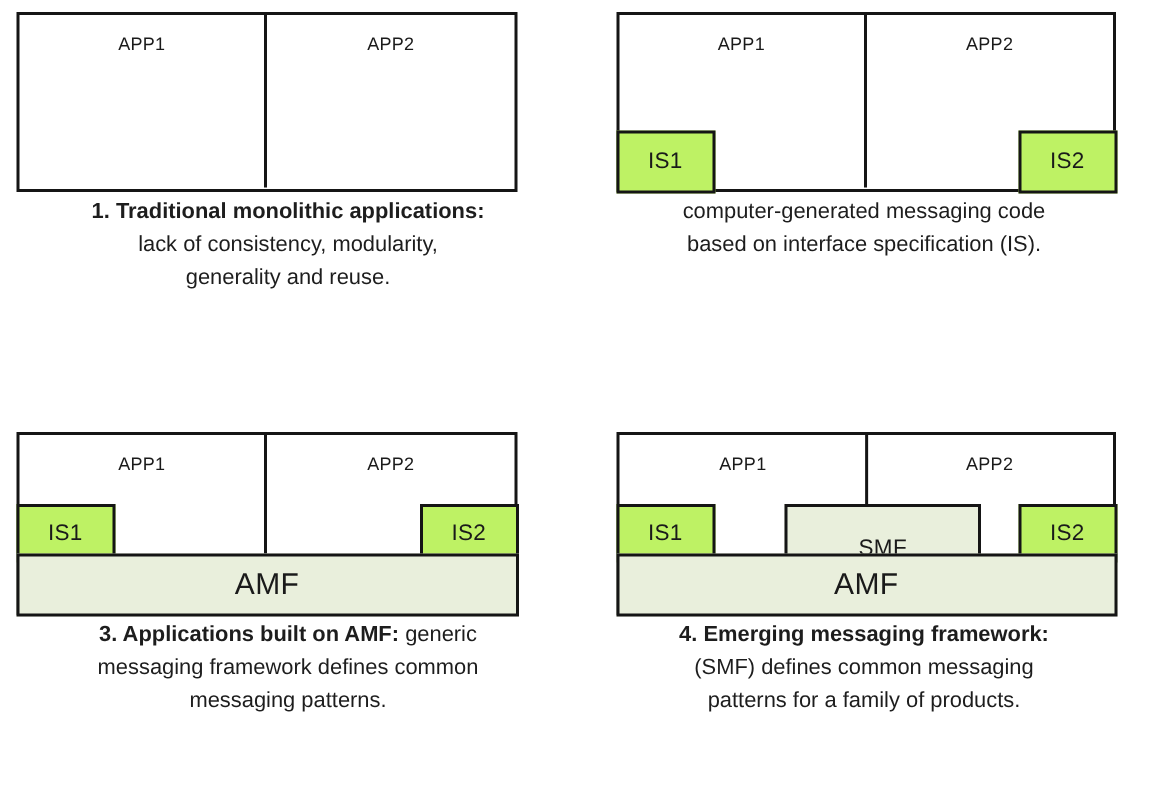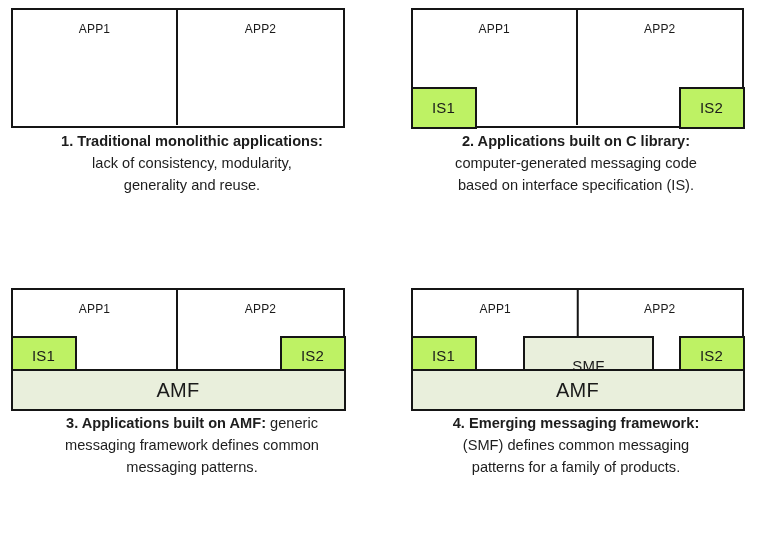--- a/index.html
+++ b/index.html
@@ -148,21 +148,20 @@
         </div>
       </div>
       <div class="blk blk-is" style="left:-2.5px; bottom:-2.5px; width:66px; height:42px;">
         <span>IS1</span>
       </div>
       <div class="blk blk-is" style="right:-2.5px; bottom:-2.5px; width:66px; height:42px;">
         <span>IS2</span>
       </div>
     </div>
     <div class="caption">
-      <span class="cap-line hd">2. Applications built on C library:</span>
       <span class="cap-line">computer-generated messaging code</span>
       <span class="cap-line">based on interface specification (IS).</span>
     </div>
   </div>
 
   <div class="panel panel-3">
     <div class="diagram diagram-3">
       <div class="app-area" style="height:79px;">
         <div class="app-cell left">
           <span class="app-label">APP1</span>

